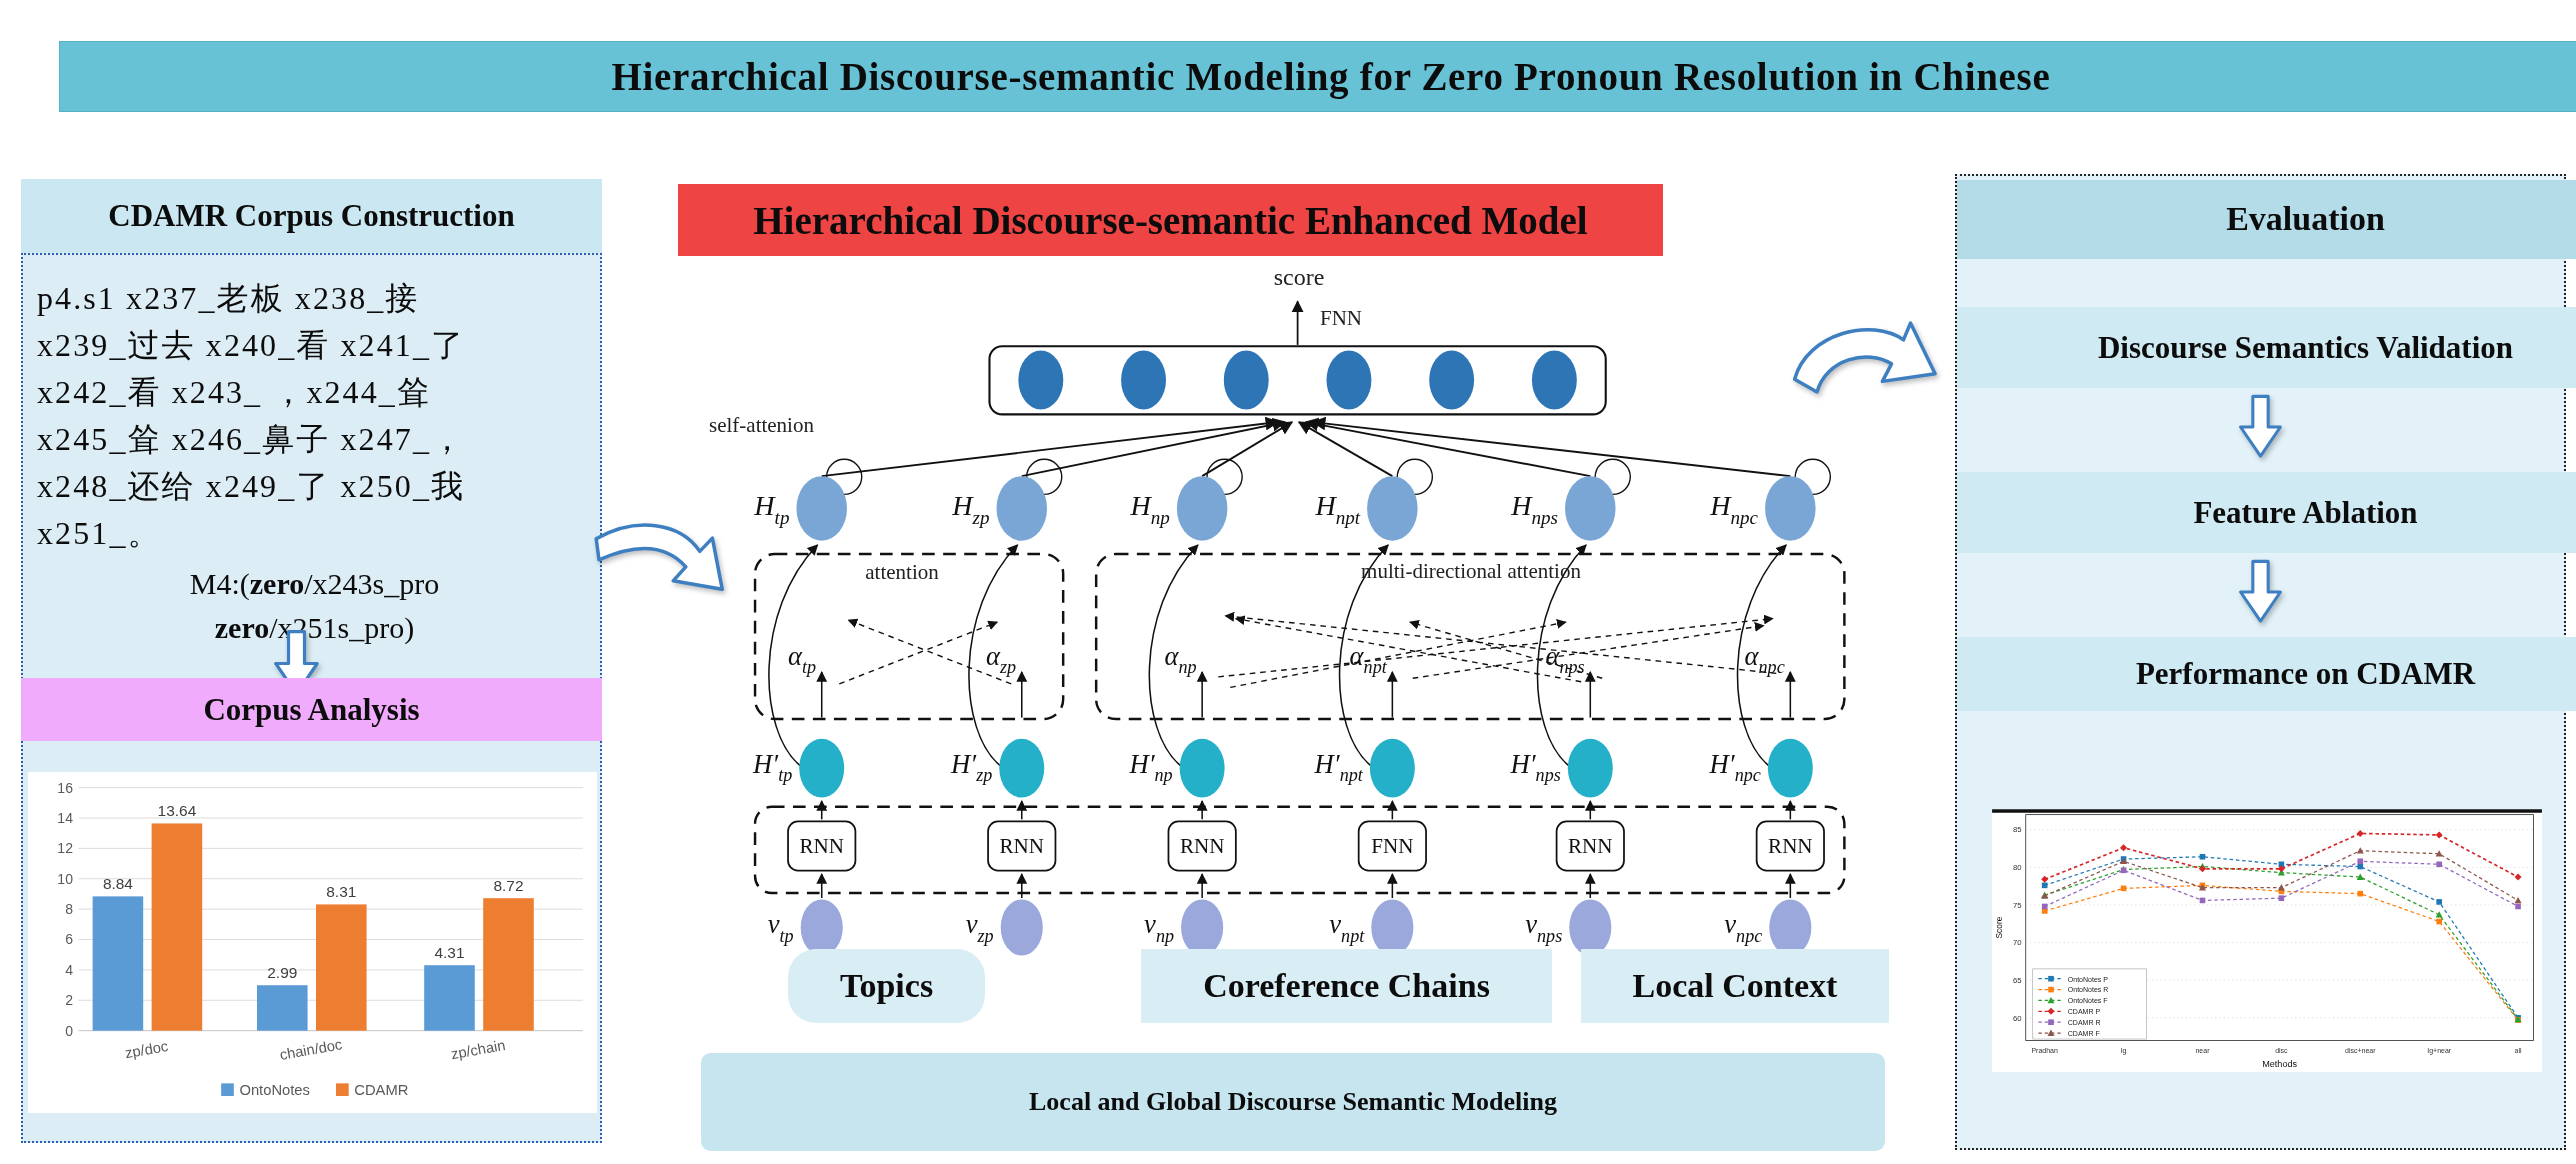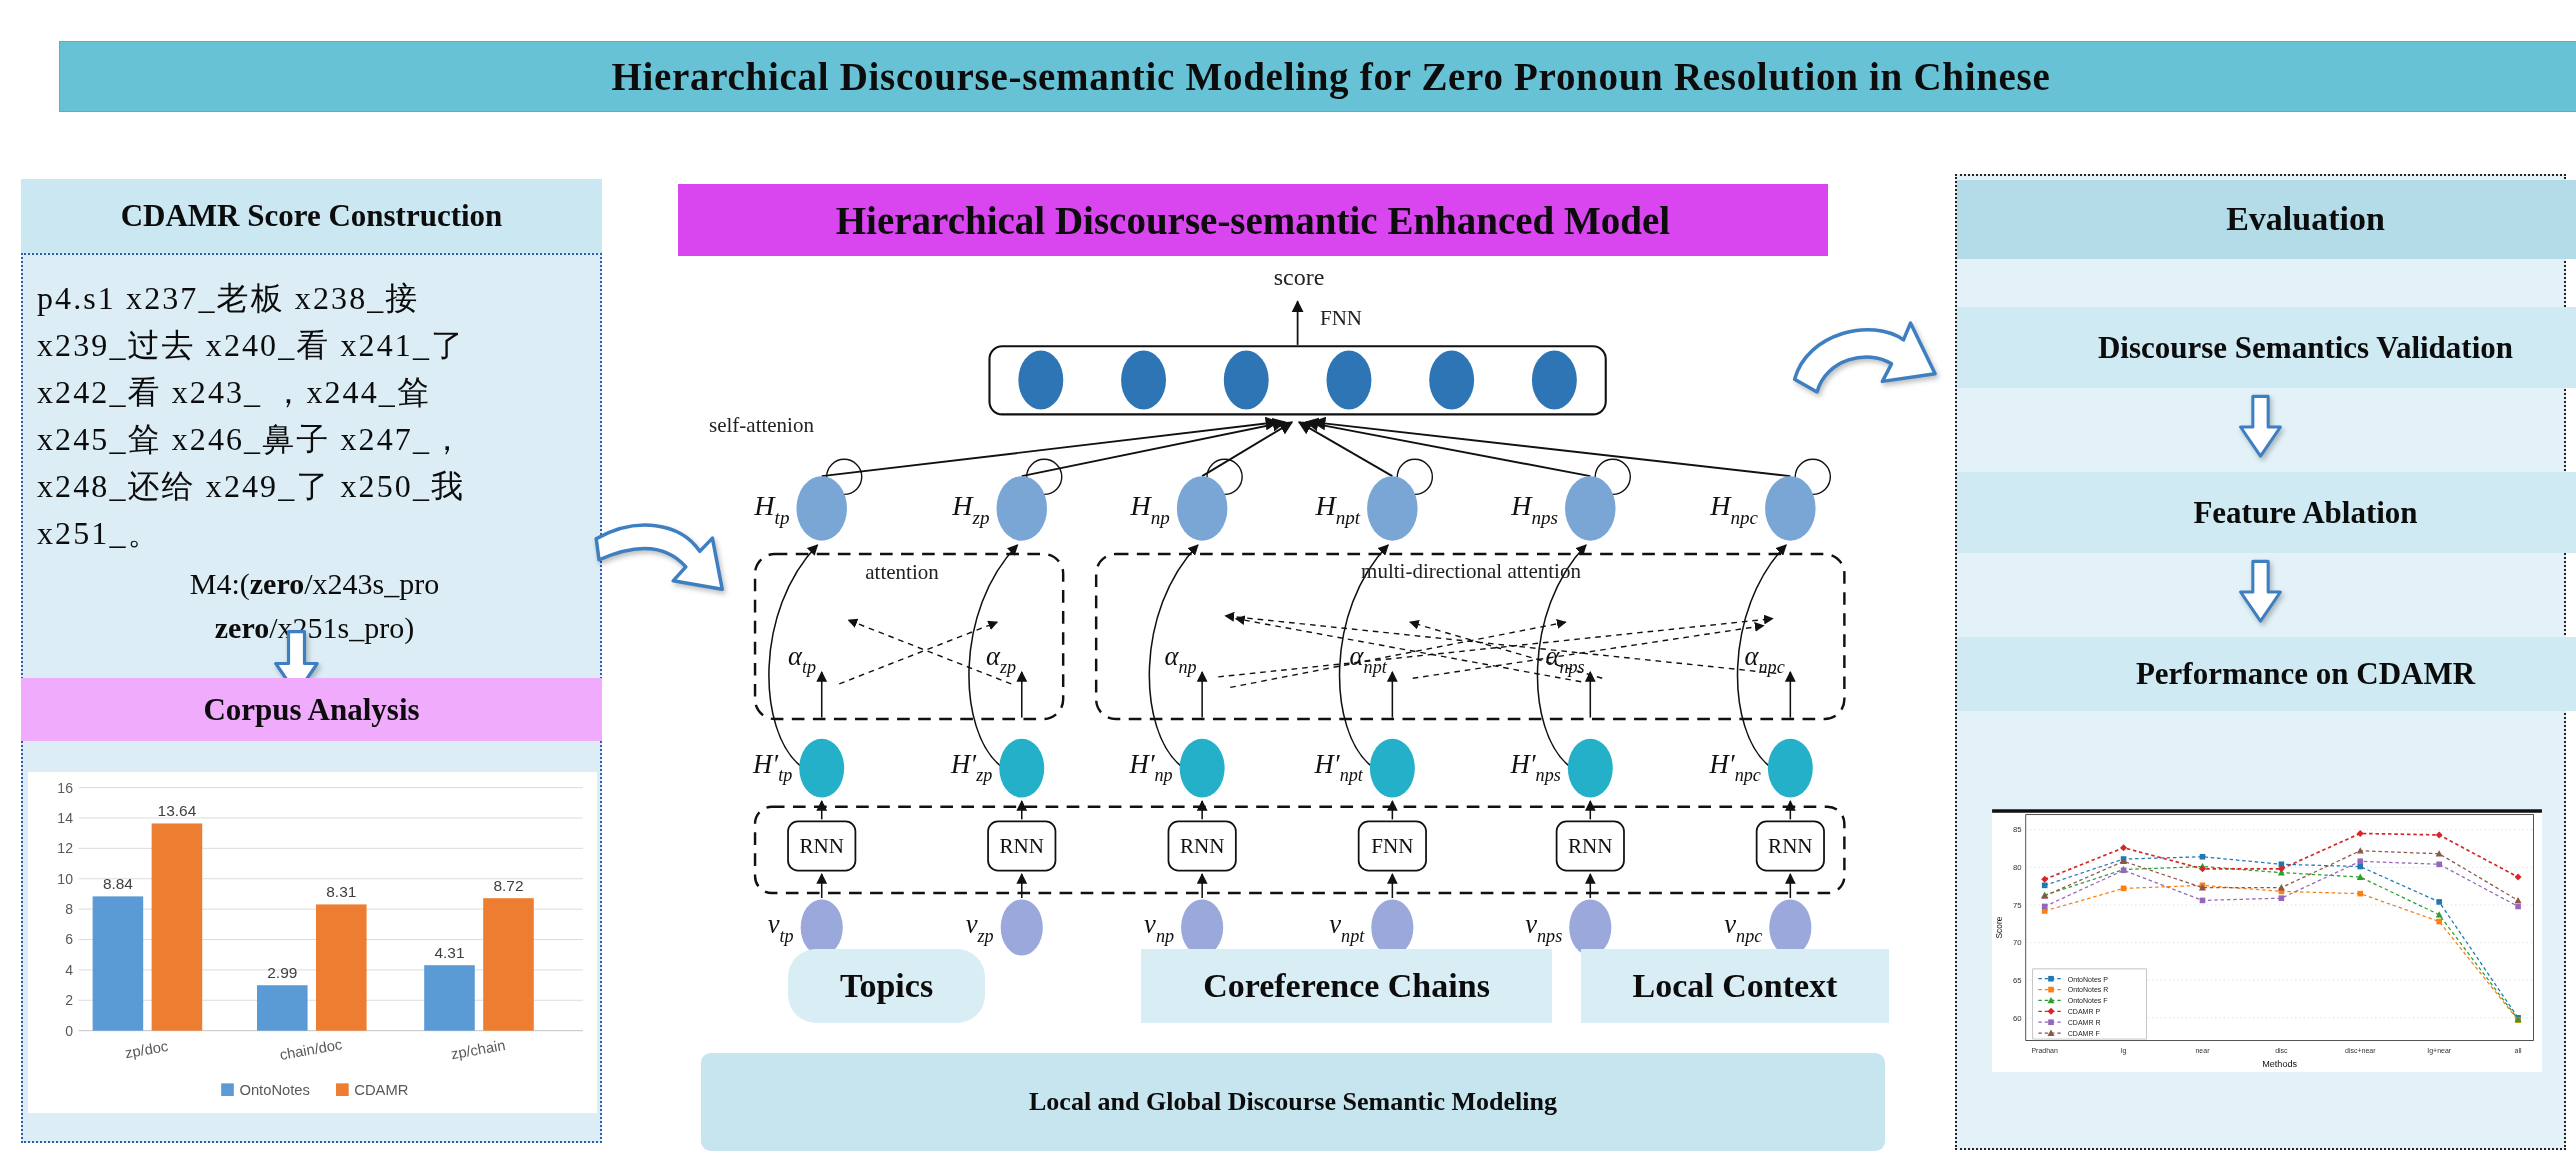--- a/index.html
+++ b/index.html
@@ -13,21 +13,21 @@
   #banner .t{font-size:39px;font-weight:700;letter-spacing:0.7px;}
   
   #left-header{left:21px;top:179px;width:581px;height:74px;background:#cbe7f1;font-size:31px;font-weight:700;}
   #left-box{left:21px;top:253px;width:577px;height:886px;background:#dcedf5;border:2.1px dotted #2d5fae;}
   #corpus-text{left:37px;top:275px;width:555px;font-size:32px;line-height:47px;letter-spacing:2.1px;}
   #corpus-text span{display:block;white-space:nowrap;}
   #m4-block{left:37px;top:562px;width:555px;text-align:center;font-size:30px;line-height:44px;}
   #analysis-header{left:21px;top:678px;width:581px;height:63px;background:#f0abfc;font-size:31px;font-weight:700;}
   #bar-wrap{left:28px;top:772px;width:569px;height:341px;background:#ffffff;}
   
-  #mid-header{left:678px;top:184px;width:1150px;height:72px;background:#d946ef;font-size:39px;font-weight:700;}
+  #mid-header{left:678px;top:184px;width:985px;height:72px;background:#ef4444;font-size:39px;font-weight:700;}
   #diagram{left:660px;top:161px;width:1271px;height:1003px;}
   .dlabel{position:absolute;font-size:21px;color:#222;}
   #score-label{left:1257px;top:264px;width:84px;text-align:center;font-size:24px;}
   #fnn-label{left:1320px;top:306px;font-size:21px;}
   #selfatt-label{left:709px;top:413px;font-size:21px;}
   #att-label{left:786px;top:560px;width:232px;text-align:center;font-size:21px;}
   #multiatt-label{left:1299px;top:559px;width:344px;text-align:center;font-size:21px;}
   .group-box{background:#d9edf4;font-size:34px;font-weight:700;}
   #grp-topics{left:788px;top:949px;width:197px;height:74px;border-radius:28px;}
   #grp-coref{left:1141px;top:949px;width:411px;height:74px;}
@@ -47,21 +47,21 @@
 </style>
 </head>
 <body>
 
 <div id="stage">
 
   <div class="abs band" id="banner">
     <span class="t">Hierarchical Discourse-semantic Modeling for Zero Pronoun Resolution in Chinese</span>
   </div>
 
-  <div class="abs band" id="left-header">CDAMR Score Construction</div>
+  <div class="abs band" id="left-header">CDAMR Corpus Construction</div>
   <div class="abs" id="left-box"></div>
 
   <div class="abs" id="corpus-text">
     <span>p4.s1  x237_老板 x238_接</span>
     <span>x239_过去 x240_看 x241_了</span>
     <span>x242_看 x243_ ，x244_耸</span>
     <span>x245_耸 x246_鼻子 x247_，</span>
     <span>x248_还给 x249_了 x250_我</span>
     <span>x251_。</span>
   </div>

